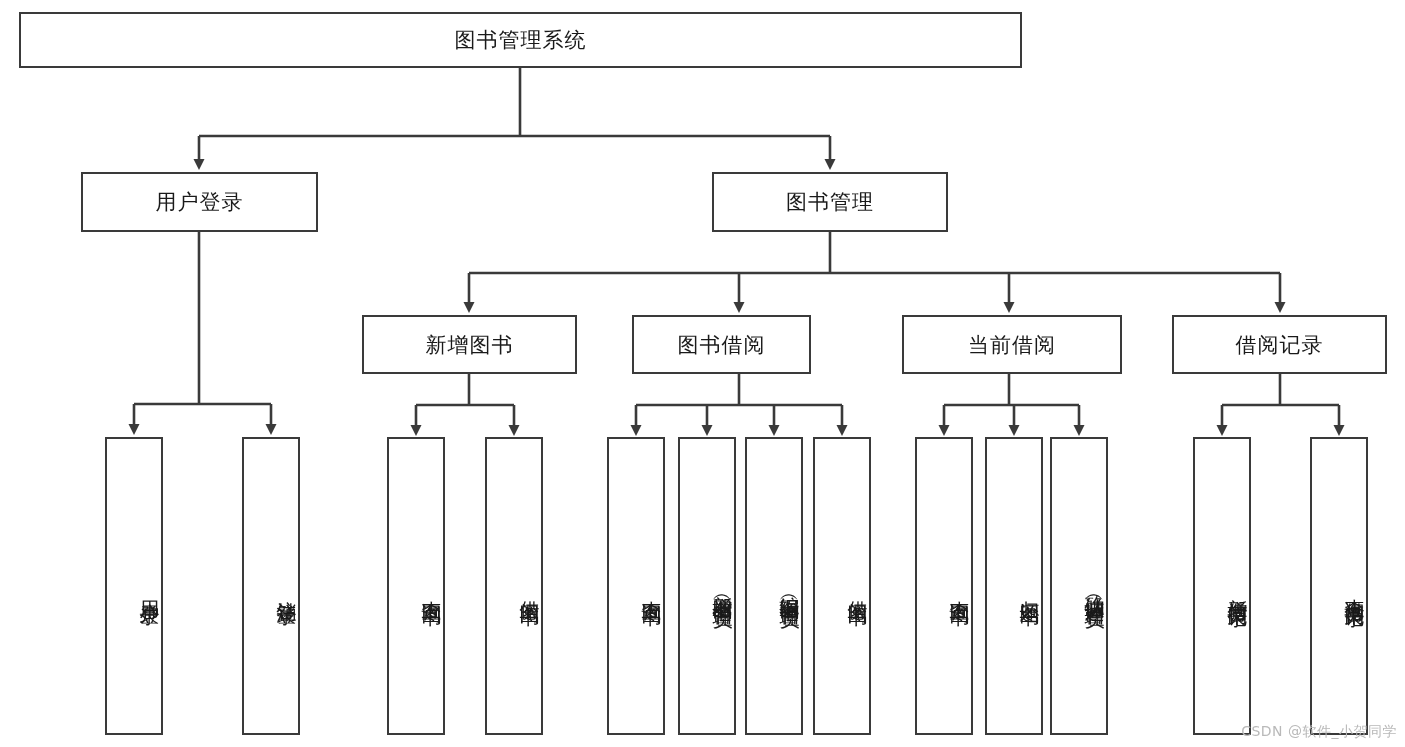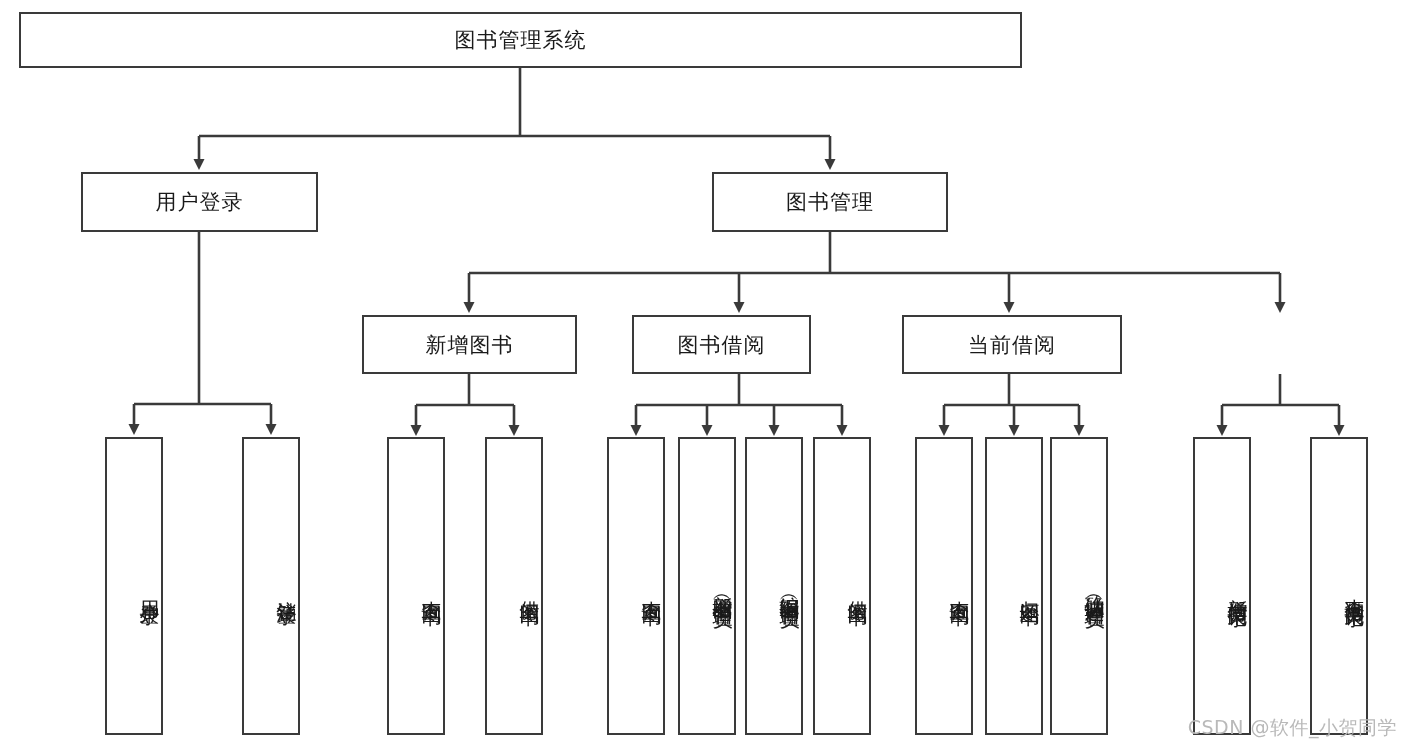--- a/index.html
+++ b/index.html
@@ -5,21 +5,21 @@
   html,body{margin:0;padding:0;background:#ffffff;}
   body{font-family:"DejaVu Sans","Liberation Sans",sans-serif;}
   #stage{position:relative;width:1405px;height:747px;background:#ffffff;overflow:hidden;}
   svg#wires{position:absolute;left:0;top:0;width:1405px;height:747px;}
   .node{position:absolute;box-sizing:border-box;background:#ffffff;border:2.5px solid #3a3a3a;
         display:flex;align-items:center;justify-content:center;color:#1a1a1a;}
   .node.h{font-size:21px;letter-spacing:1px;}
   .node.v{writing-mode:vertical-rl;text-orientation:upright;font-size:20px;letter-spacing:2px;
           padding-top:6px;align-items:flex-start;justify-content:center;}
   .node.v span{writing-mode:vertical-rl;text-orientation:upright;display:block;line-height:1.12;}
-  .watermark{position:absolute;right:8px;bottom:6px;font-size:19px;color:#b9b9b9;
+  .watermark{position:absolute;right:8px;bottom:6px;font-size:14px;color:#b9b9b9;
              letter-spacing:0.5px;white-space:nowrap;}
 </style>
 </head>
 <body>
 
 <div id="stage">
 
   <svg id="wires" viewBox="0 0 1405 747">
     <defs>
       <marker id="arr" markerWidth="12" markerHeight="12" refX="1" refY="5.5" orient="auto" markerUnits="userSpaceOnUse">
@@ -84,20 +84,23 @@
 
   <div class="node h" style="left:362px;top:315px;width:215px;height:59px;">
     <span>新增图书</span>
   </div>
   <div class="node h" style="left:632px;top:315px;width:179px;height:59px;">
     <span>图书借阅</span>
   </div>
   <div class="node h" style="left:902px;top:315px;width:220px;height:59px;">
     <span>当前借阅</span>
   </div>
+  <div class="node h" style="left:1172px;top:315px;width:215px;height:59px;">
+    <span>借阅记录</span>
+  </div>
 
   <div class="node v" style="left:105px;top:437px;width:58px;height:298px;">
     <span>用户登录</span>
   </div>
   <div class="node v" style="left:242px;top:437px;width:58px;height:298px;">
     <span>注销登录</span>
   </div>
 
   <div class="node v" style="left:387px;top:437px;width:58px;height:298px;">
     <span>查询图书</span>

